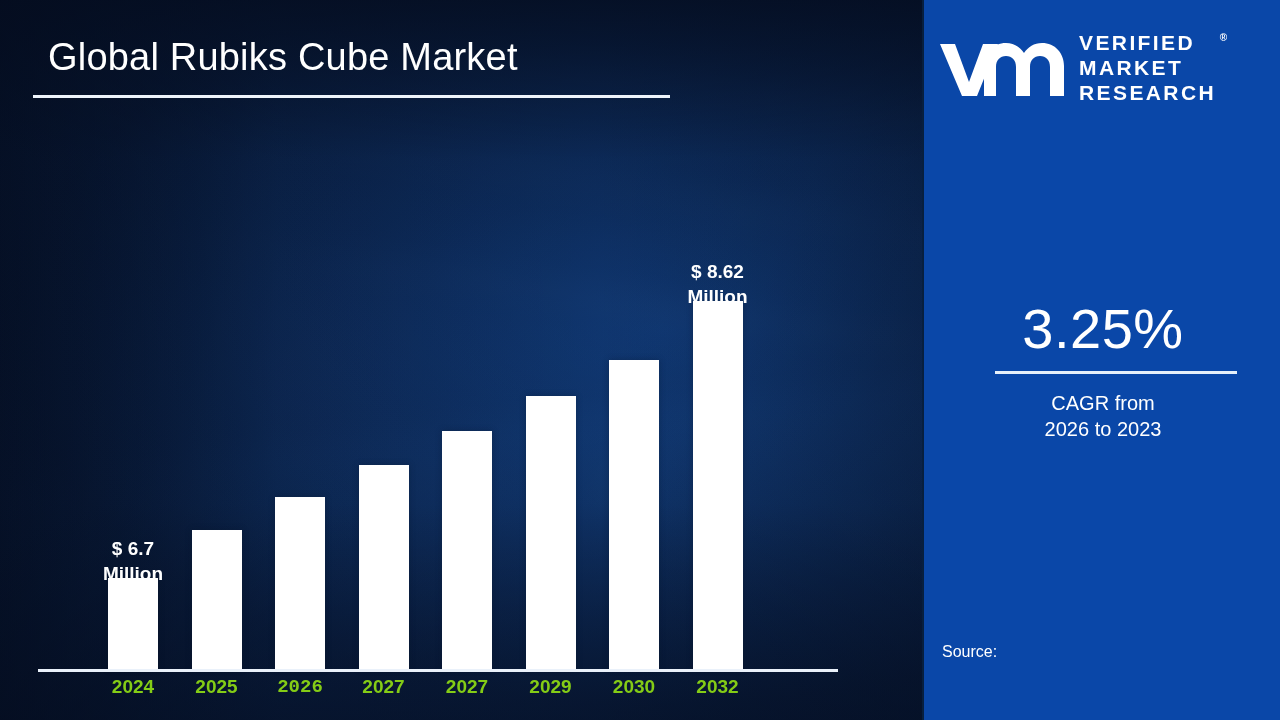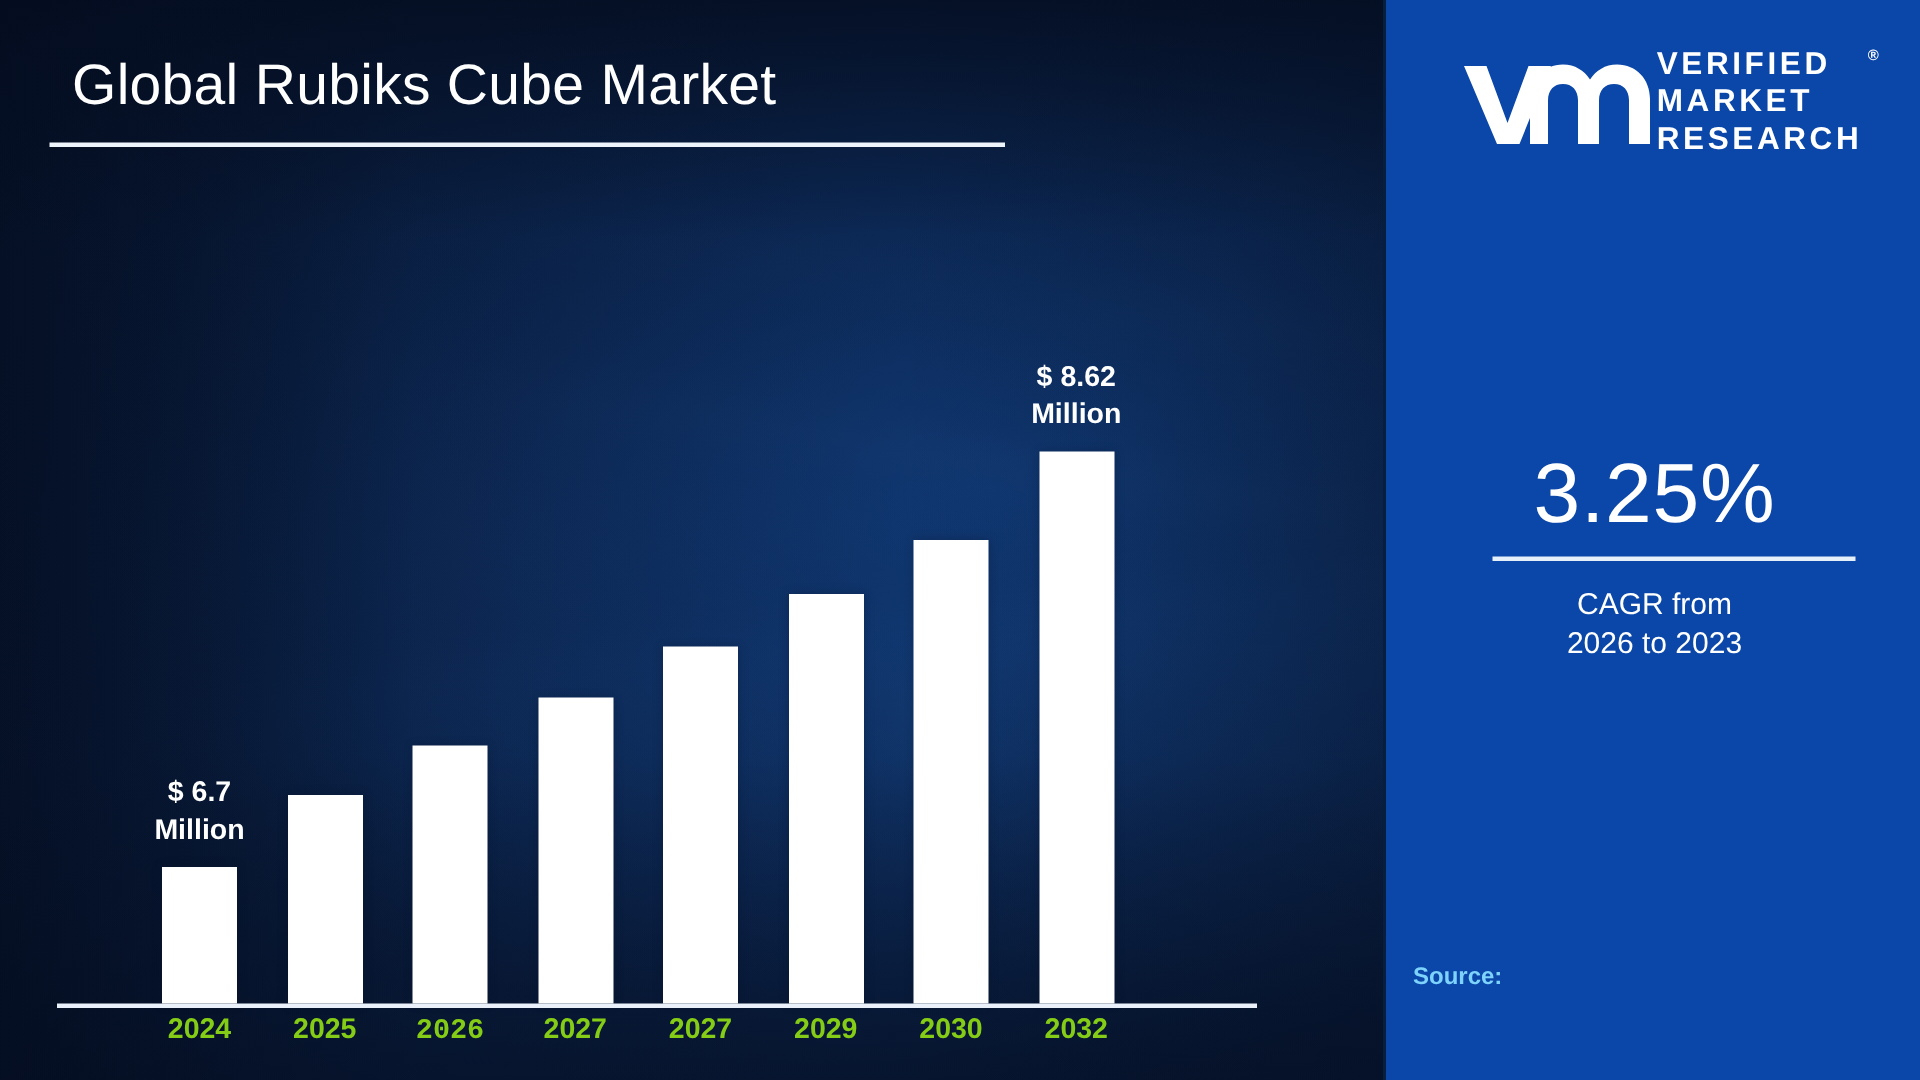--- a/index.html
+++ b/index.html
@@ -136,20 +136,21 @@
     box-shadow: 0 0 6px rgba(8,20,44,.35);
   }
   .bar-value {
     position: absolute;
     width: 140px;
     text-align: center;
     color: #ffffff;
     font-size: 19px;
     font-weight: 700;
     line-height: 25px;
+    margin-top: 20px;
   }
   .tick-label {
     position: absolute;
     top: 676px;
     width: 80px;
     text-align: center;
     color: #84cc16;
     font-size: 19px;
     font-weight: 700;
   }
@@ -165,22 +166,21 @@
     border-left: 2px solid #071f3f;
   }
   #logo {
     position: absolute;
     left: 14px;
     top: 24px;
     width: 340px;
     height: 86px;
     display: flex;
     align-items: center;
-    gap: 0;
-    justify-content: center;
+    gap: 11px;
   }
   #logo-mark { flex: 0 0 auto; }
   #logo-wordmark {
     position: relative;
     color: #ffffff;
     font-size: 21px;
     font-weight: 700;
     letter-spacing: 2.4px;
     line-height: 25px;
   }
@@ -221,23 +221,23 @@
     color: #ffffff;
     font-size: 20px;
     font-weight: 400;
     line-height: 26px;
   }
   #source {
     position: absolute;
     left: 18px;
     top: 640px;
     width: 330px;
-    color: #7dd3fc;
+    color: #ffffff;
     font-size: 16px;
-    font-weight: 700;
+    font-weight: 400;
     line-height: 23px;
   }
   #source-url { display: block; }
 </style>
 </head>
 <body>
 
 <div id="stage">
 
   <div id="left-panel">

